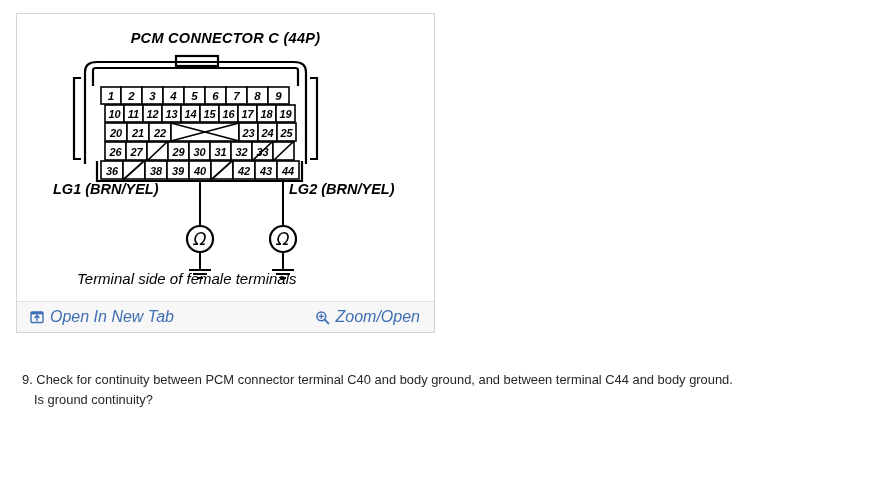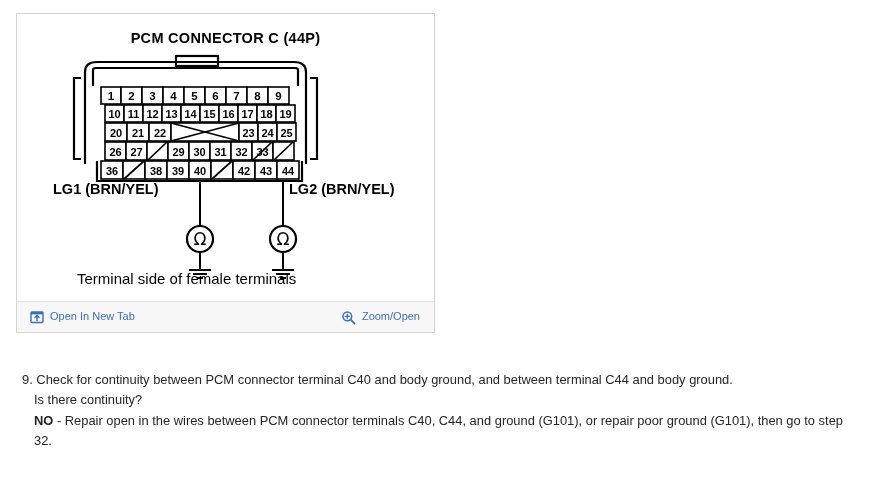--- a/index.html
+++ b/index.html
@@ -6,43 +6,43 @@
   body{
     width:876px;height:479px;background:#ffffff;
     font-family:"Liberation Sans", sans-serif;
     color:#222;overflow:hidden;
   }
   .page{position:relative;width:876px;height:479px;}
 
   
   .figure-panel{
     position:absolute;left:16px;top:13px;width:419px;height:320px;
-    border:1px solid #d4d4d4;background:#ffffff;box-sizing:border-box;
+    border:1px solid #d4d4d4;background:#ffffff;box-sizing:border-box;font-style:italic;
   }
   .figure-body{
     position:relative;width:100%;height:287px;background:#fff;overflow:hidden;
   }
   .fig-title{
     position:absolute;left:0;right:0;top:16px;text-align:center;
     font-weight:bold;font-size:14.5px;letter-spacing:.3px;color:#000;
     font-family:"Liberation Sans", sans-serif;
   }
   .conn-wrap{position:absolute;left:0;top:0;width:417px;height:287px;}
   .conn-wrap svg{display:block;}
 
   
   .fig-toolbar{
     position:absolute;left:0;right:0;bottom:0;height:31px;
     background:#f7f7f7;border-top:1px solid #e2e2e2;
     display:flex;align-items:center;justify-content:space-between;
     padding:0 14px 0 12px;box-sizing:border-box;
   }
   .tb-link{
-    display:flex;gap:6px;
-    color:#3f6fb5;font-size:11px;cursor:pointer;white-space:nowrap;
+    display:flex;align-items:center;gap:6px;
+    color:#3f6fb5;font-size:16px;cursor:pointer;white-space:nowrap;
   }
   .tb-ico{display:flex;align-items:center;justify-content:center;width:15px;height:15px;flex:none;}
 
   
   .steps{
     position:absolute;left:14px;top:370px;width:848px;
     font-size:12.9px;line-height:20.3px;color:#262626;
   }
   .step-line{white-space:normal;}
   .lvl1{padding-left:8px;}
@@ -270,21 +270,18 @@
     </div>
   </div>
 
   <div class="steps">
 
     <div class="step-line lvl1">
       <span>9.</span>
       <span>Check for continuity between PCM connector terminal C40 and body ground, and between terminal C44 and body ground.</span>
     </div>
 
-    <div class="step-line lvl2">Is there continuity?</div>
-
-
-    <div class="step-line lvl2">
-      <span class="b">NO</span><span> - Repair open in the wires between PCM connector terminals C40, C44, and ground (G101), or repair poor ground (G101), then go to step 32.</span>
-    </div>
+    <div class="step-line lvl2">Is ground continuity?</div>
+
+
   </div>
 
 </div>
 
 </body></html>

